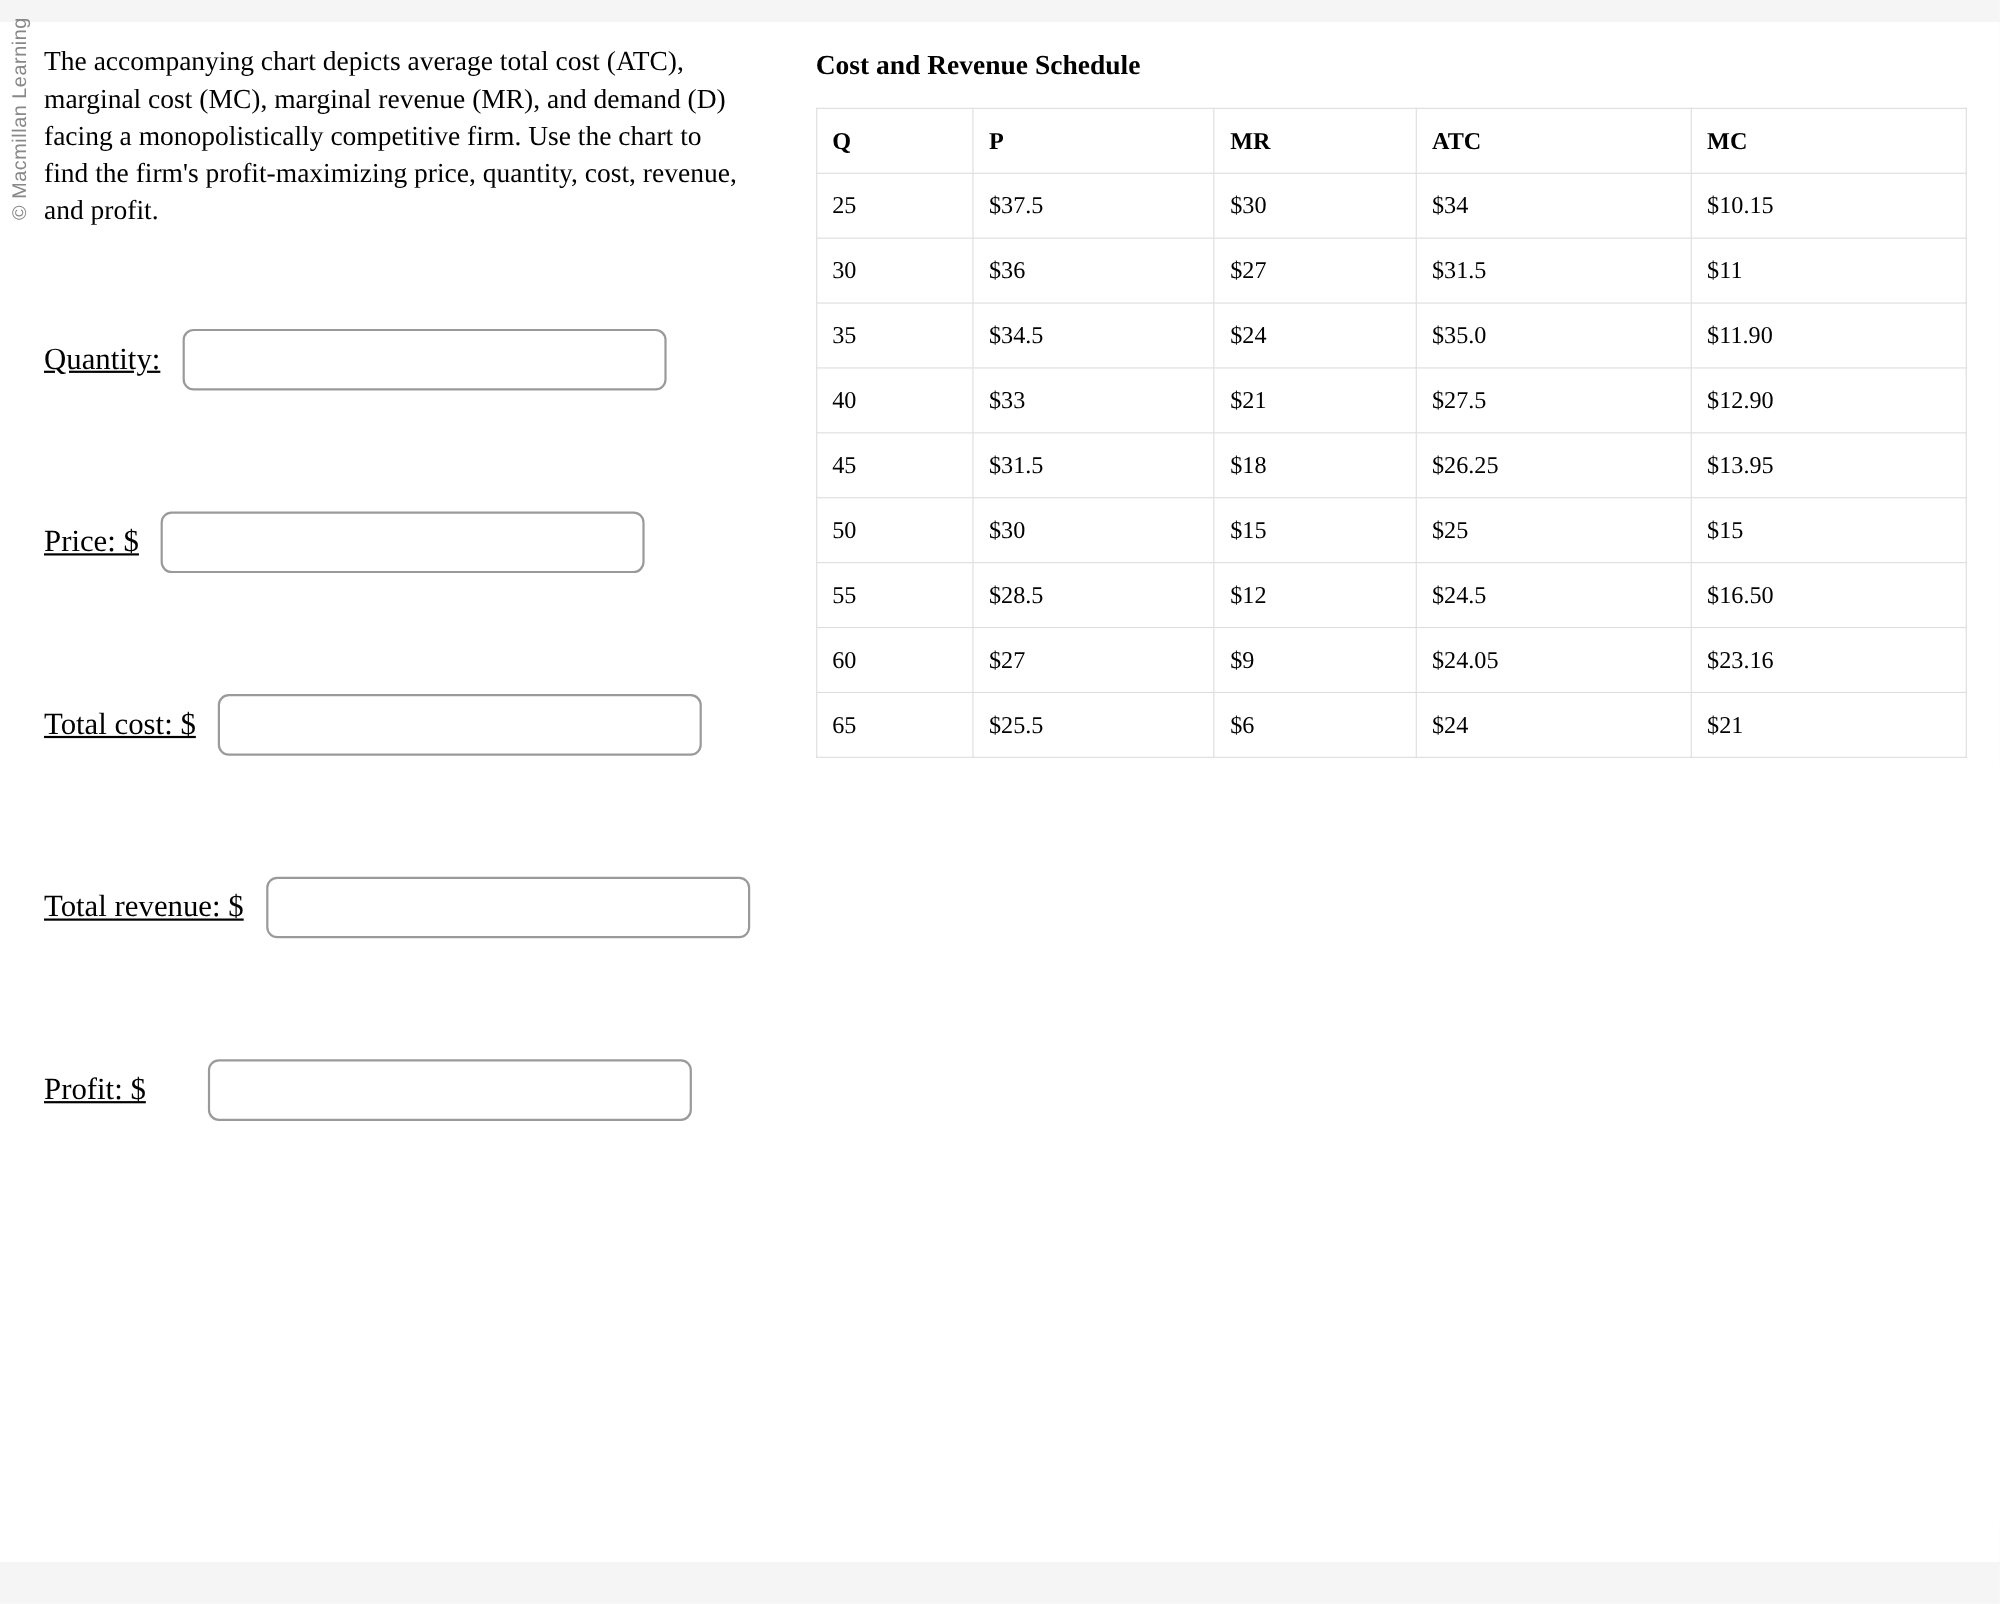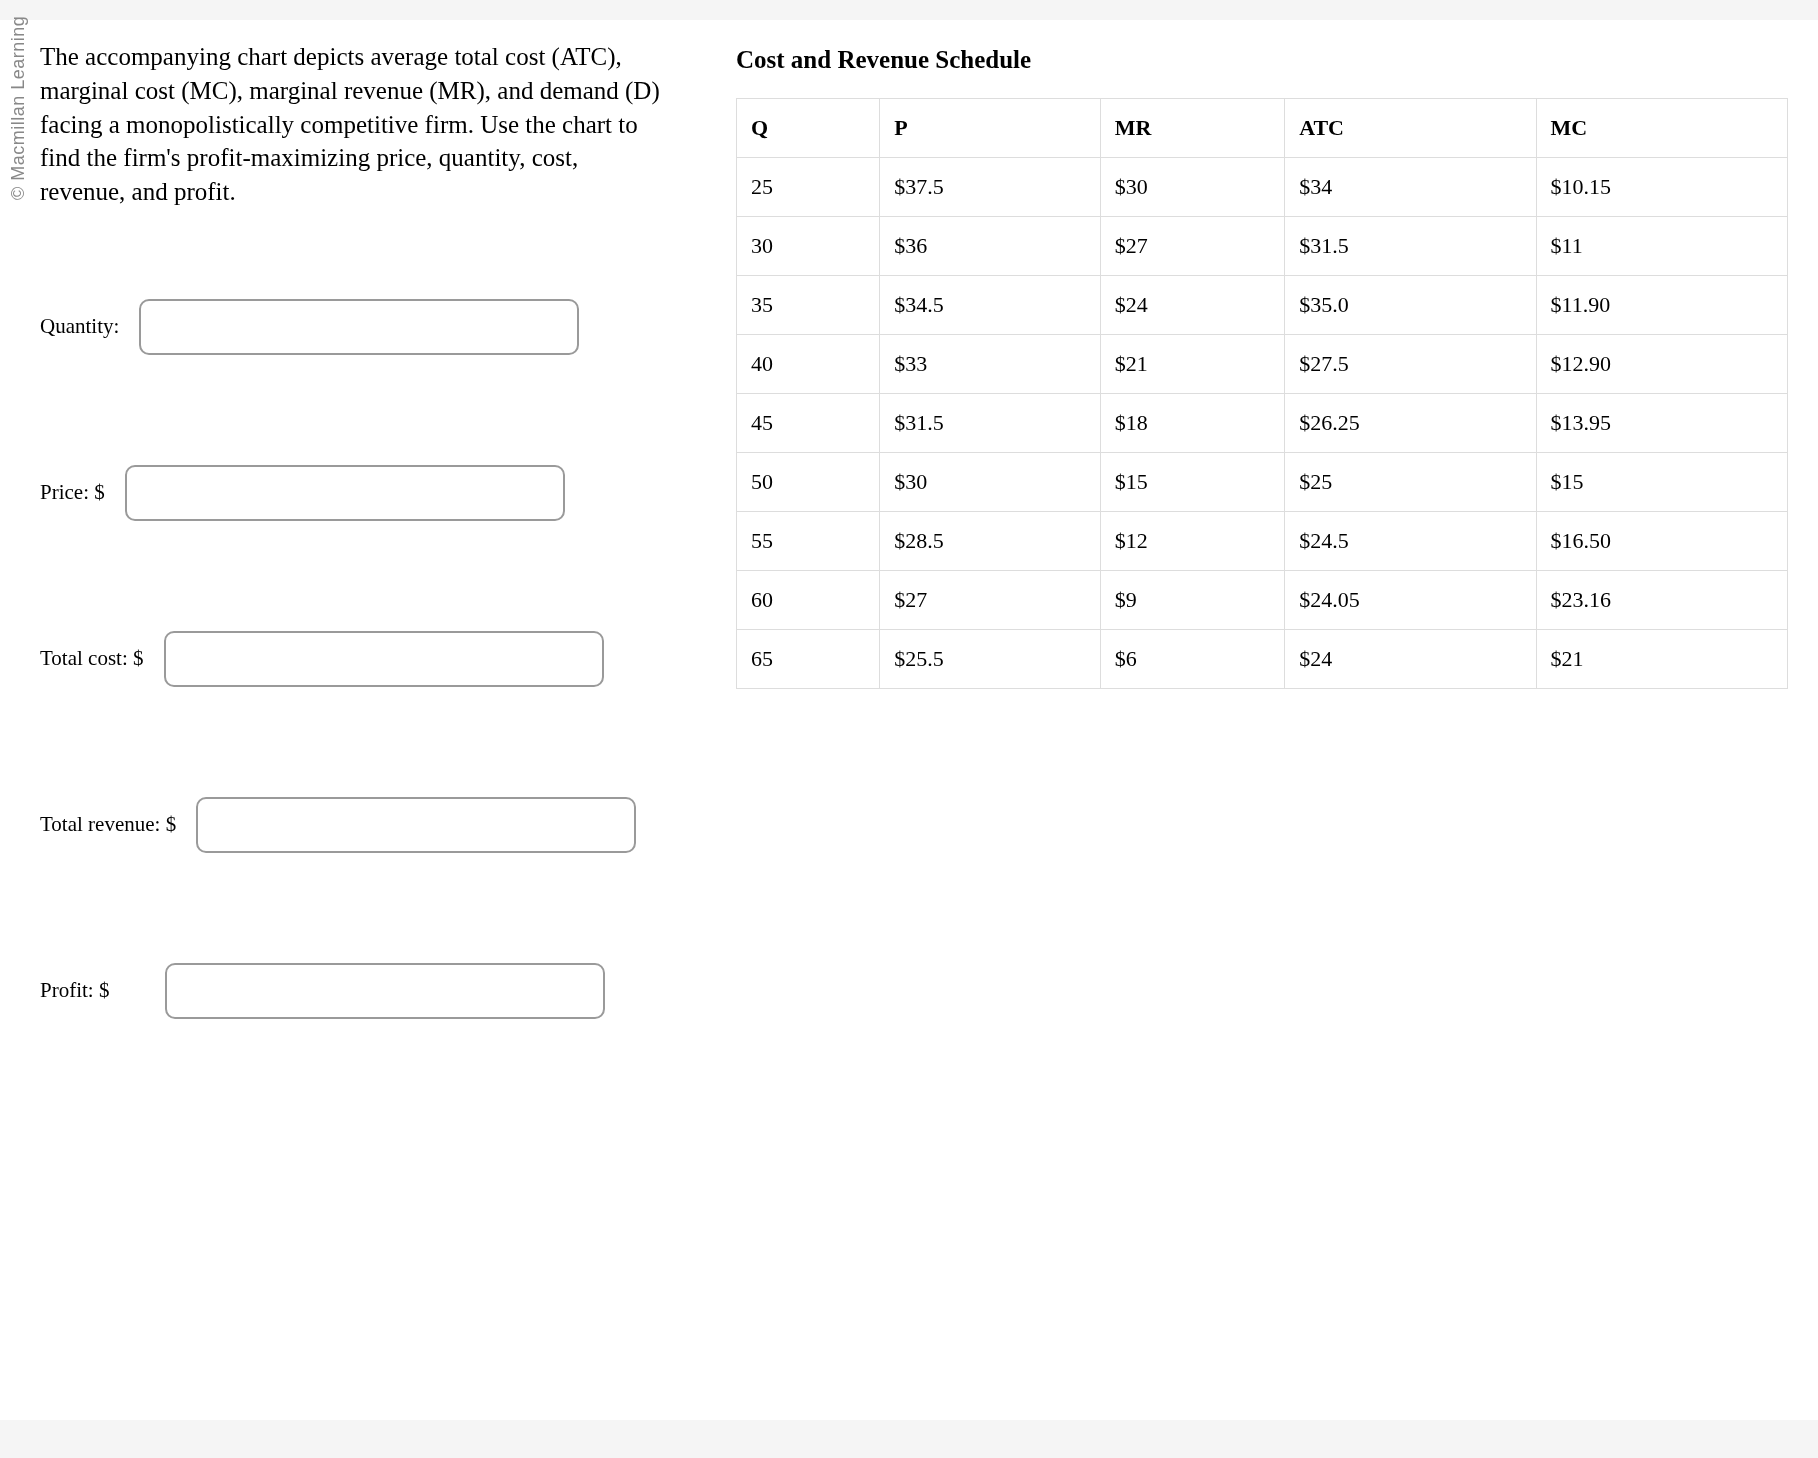--- a/index.html
+++ b/index.html
@@ -35,36 +35,36 @@
     .content-wrap {
       display: flex;
       gap: 60px;
       margin-left: 10px;
     }
     .left-col {
       flex: 0 0 620px;
     }
     .right-col {
       flex: 1;
-      margin-left: 16px;
     }
     .prompt-text {
       font-size: 25px;
       line-height: 1.35;
       margin-bottom: 90px;
     }
     .answer-row {
       display: flex;
       align-items: center;
       margin-bottom: 110px;
     }
     .answer-label {
-      font-size: 21px;
+      font-size: 28px;
       margin-right: 20px;
       white-space: nowrap;
+      text-decoration: underline;
     }
     .answer-input {
       border: 2px solid #9a9a9a;
       border-radius: 10px;
       height: 56px;
       width: 440px;
       font-size: 22px;
       padding: 0 14px;
       background: #fff;
     }

